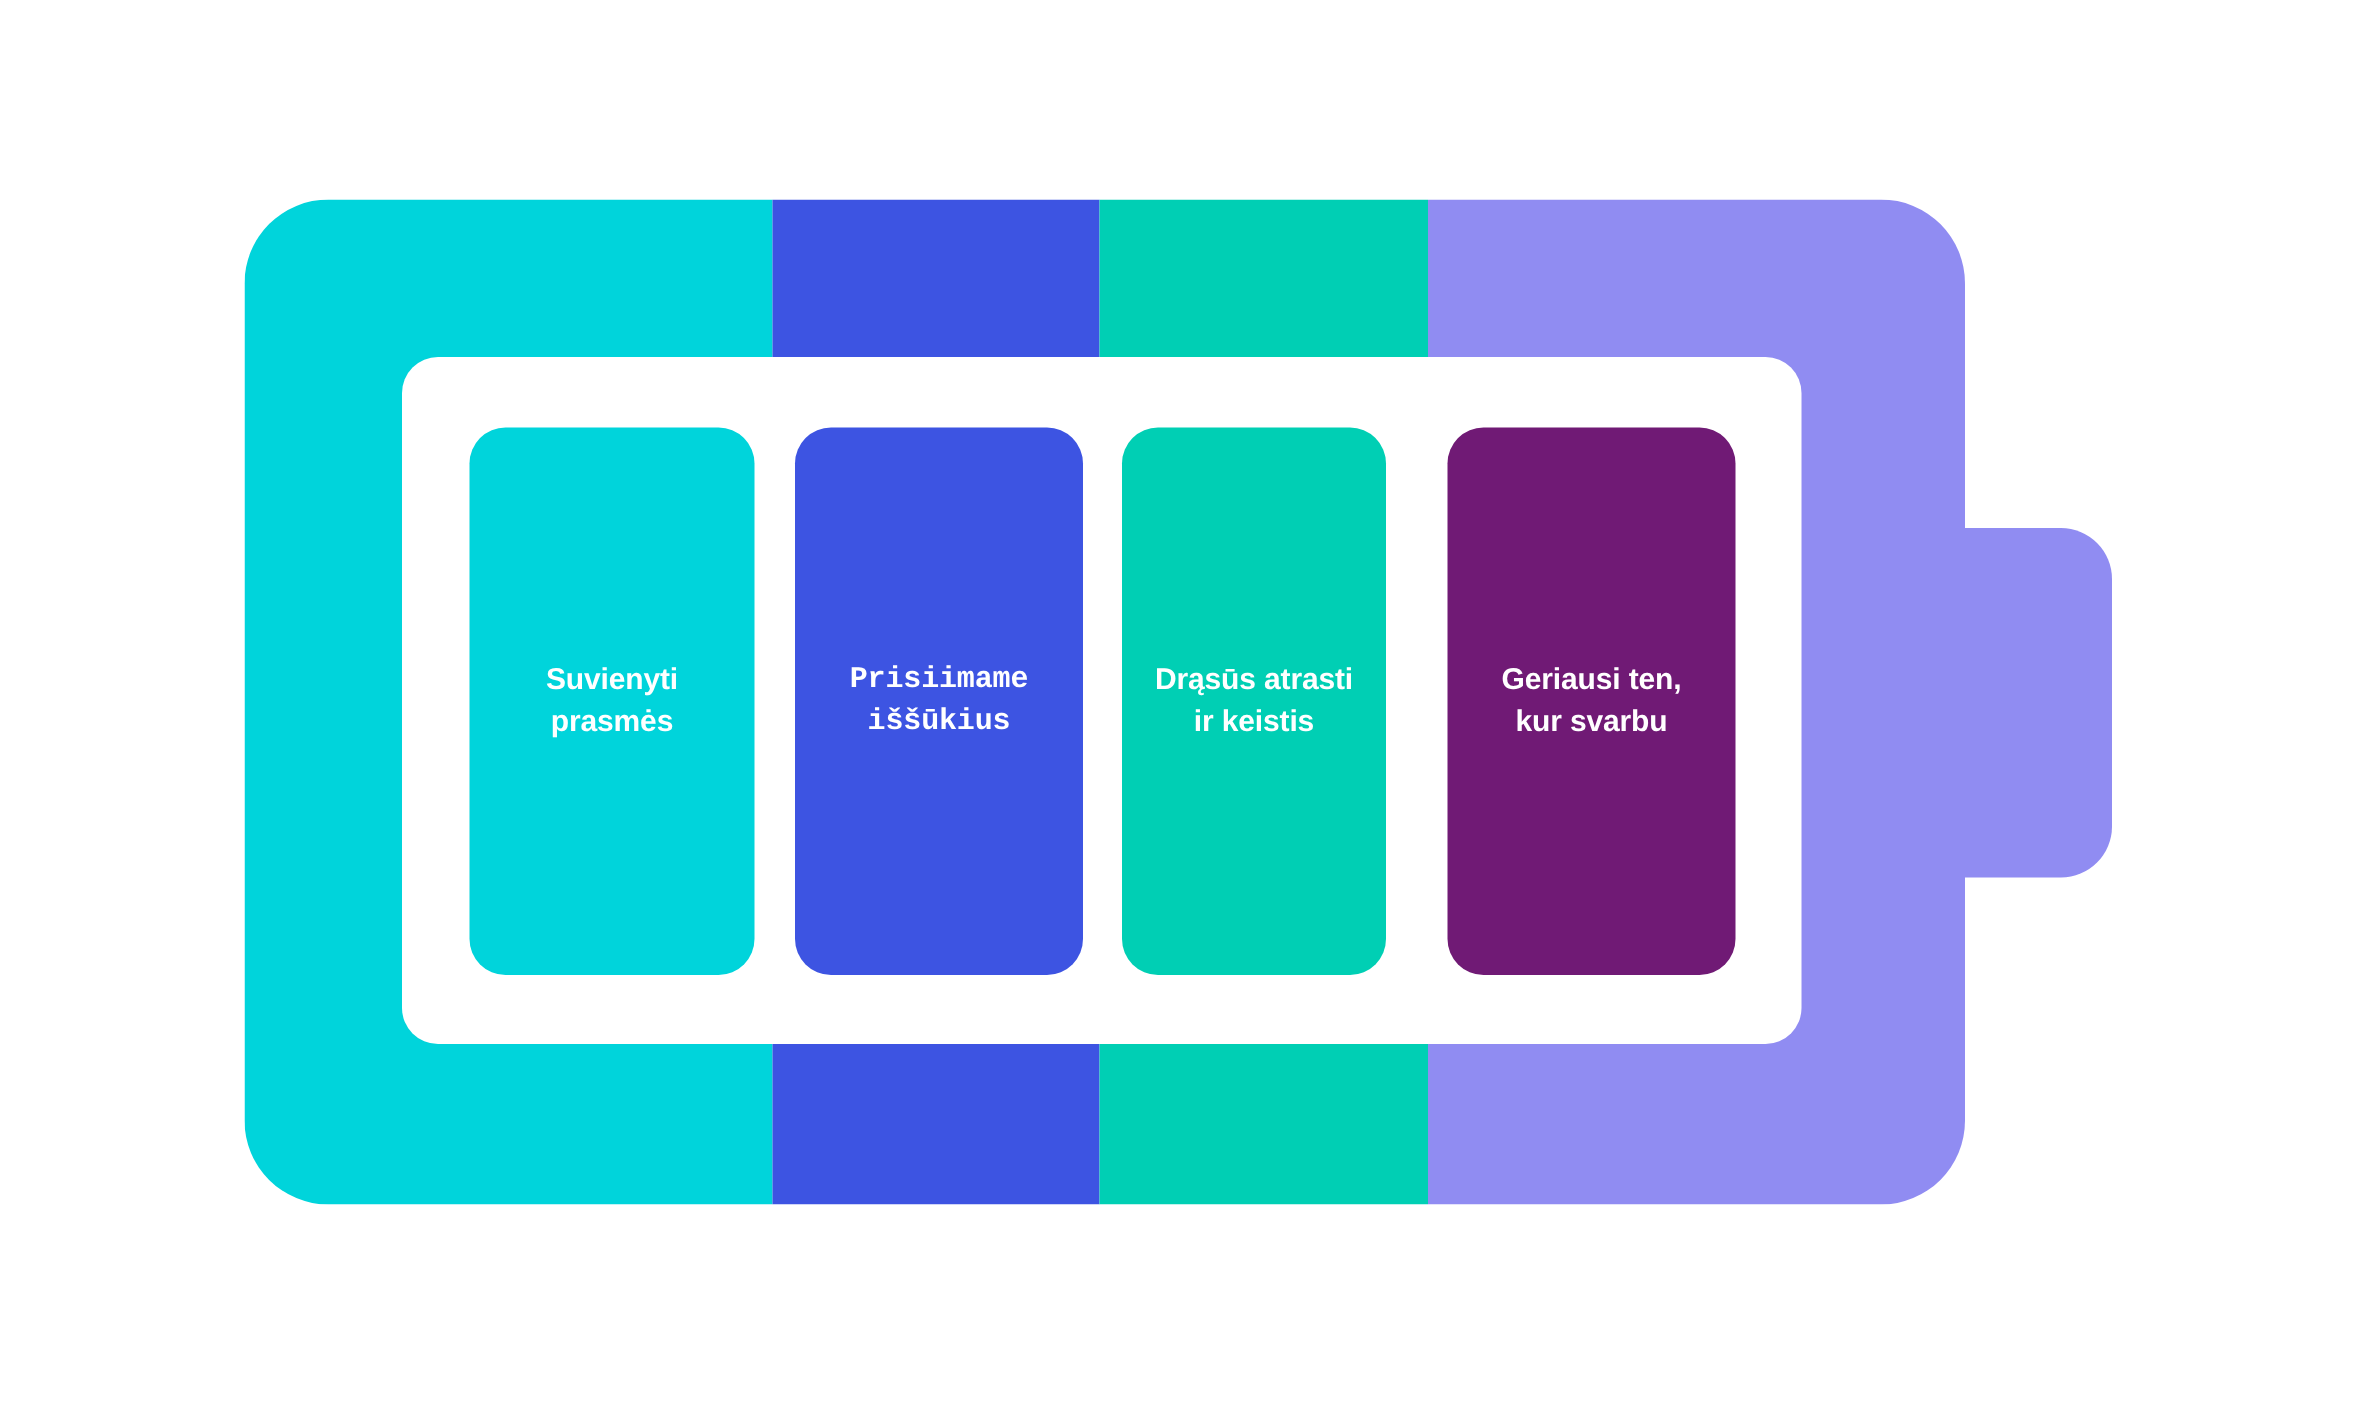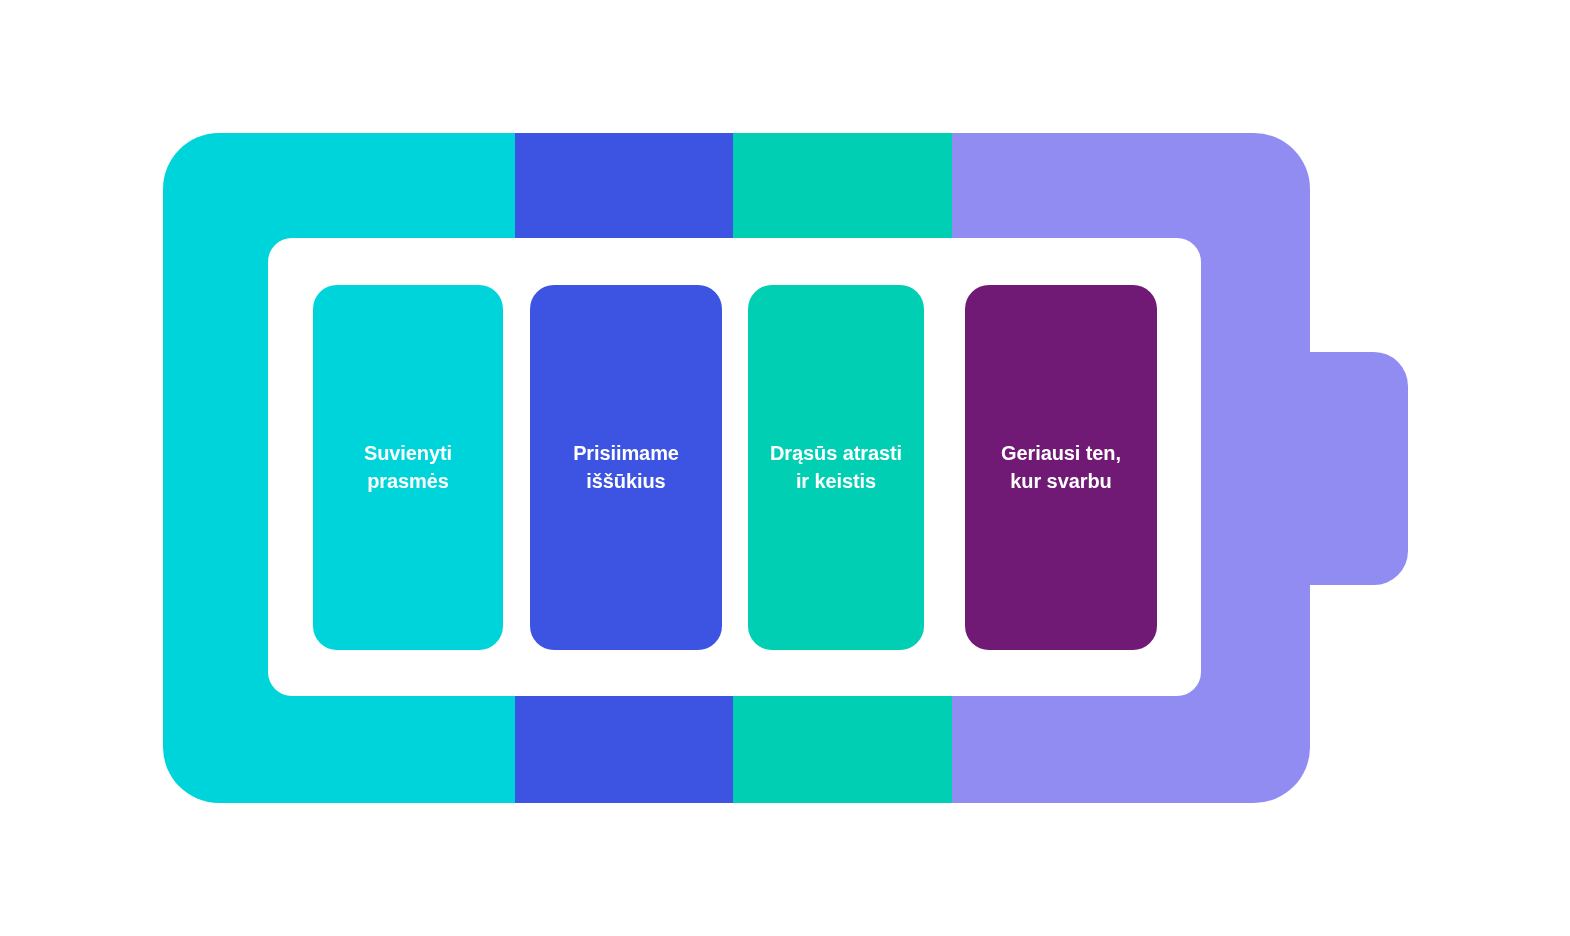--- a/index.html
+++ b/index.html
@@ -108,21 +108,21 @@
   </div>
 
   <div class="inner-frame"></div>
 
   <div class="cell" style="left: 313px; width: 190px; background: rgb(0, 212, 219);">
     <span class="cell-label" style="color: rgb(255, 255, 255);">Suvienyti
 prasmės</span>
   </div>
 
   <div class="cell" style="left: 530px; width: 192px; background: rgb(61, 84, 226);">
-    <span class="cell-label" style="color: rgb(255, 255, 255);">Prisiimame
+    <span class="cell-label" style="color: rgb(255, 255, 255); font-family: Liberation Mono, monospace;">Prisiimame
 iššūkius</span>
   </div>
 
   <div class="cell" style="left: 748px; width: 176px; background: rgb(0, 207, 180); align-items: center;">
     <span class="cell-label" style="color: rgb(255, 255, 255);">Drąsūs atrasti
 ir keistis</span>
   </div>
 
   <div class="cell" style="left: 965px; width: 192px; background: #701a75;">
     <span class="cell-label" style="color: rgb(255, 255, 255);">Geriausi ten,

